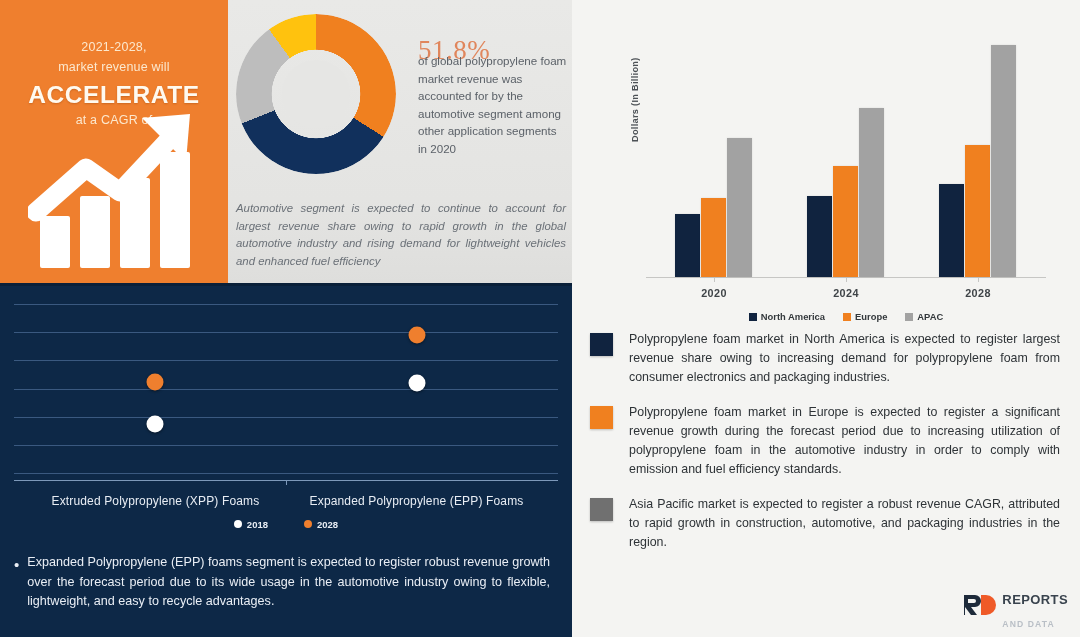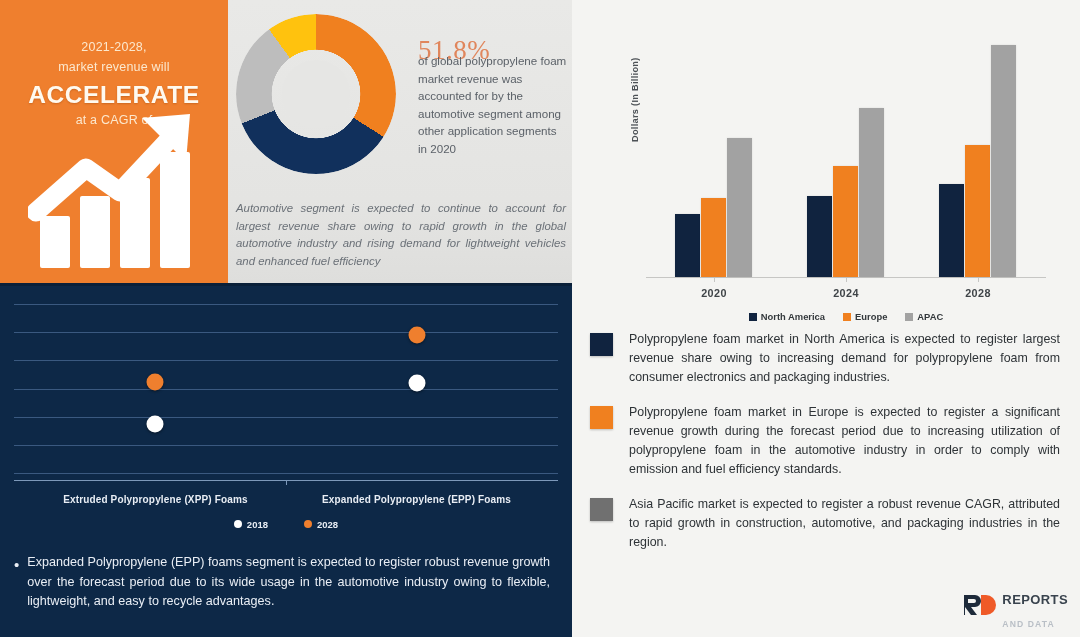--- a/index.html
+++ b/index.html
@@ -45,21 +45,21 @@
   #dot-panel{position:absolute;left:0;top:283px;width:572px;height:258px;
     background:#0d2847;border-top:3px solid #0a2039;}
   #dot-plot{position:absolute;left:14px;top:10px;width:544px;height:185px;}
   .gridline{position:absolute;left:0;width:100%;height:1px;background:#4a6a93;opacity:.75;}
   #dot-axis{position:absolute;left:0;bottom:0;width:100%;height:1px;background:#7d99ba;}
   #dot-tick{position:absolute;left:50%;bottom:-4px;width:1px;height:5px;background:#7d99ba;}
   .dot{position:absolute;width:17px;height:17px;border-radius:50%;
     transform:translate(-50%,-50%);box-shadow:0 1px 3px rgba(0,0,0,.45);}
   .dot-white{background:#ffffff;}
   .dot-orange{background:#ef7f2e;}
-  .dot-xlabel{position:absolute;top:198px;font-size:10px;font-weight:bold;
+  .dot-xlabel{position:absolute;top:198px;font-size:12px;font-weight:normal;
     color:#e8edf4;letter-spacing:.15px;text-align:center;}
   #dot-legend{position:absolute;left:0;top:232px;width:572px;text-align:center;
     font-size:9.5px;color:#e8edf4;font-weight:bold;}
   #dot-legend span.key{display:inline-block;vertical-align:middle;}
   .lg-dot{display:inline-block;width:8px;height:8px;border-radius:50%;
     vertical-align:middle;margin-right:5px;position:relative;top:-1px;}
 
   
   #bottom-note{position:absolute;left:0;top:541px;width:572px;height:96px;
     background:#0d2847;color:#e9eef5;}

